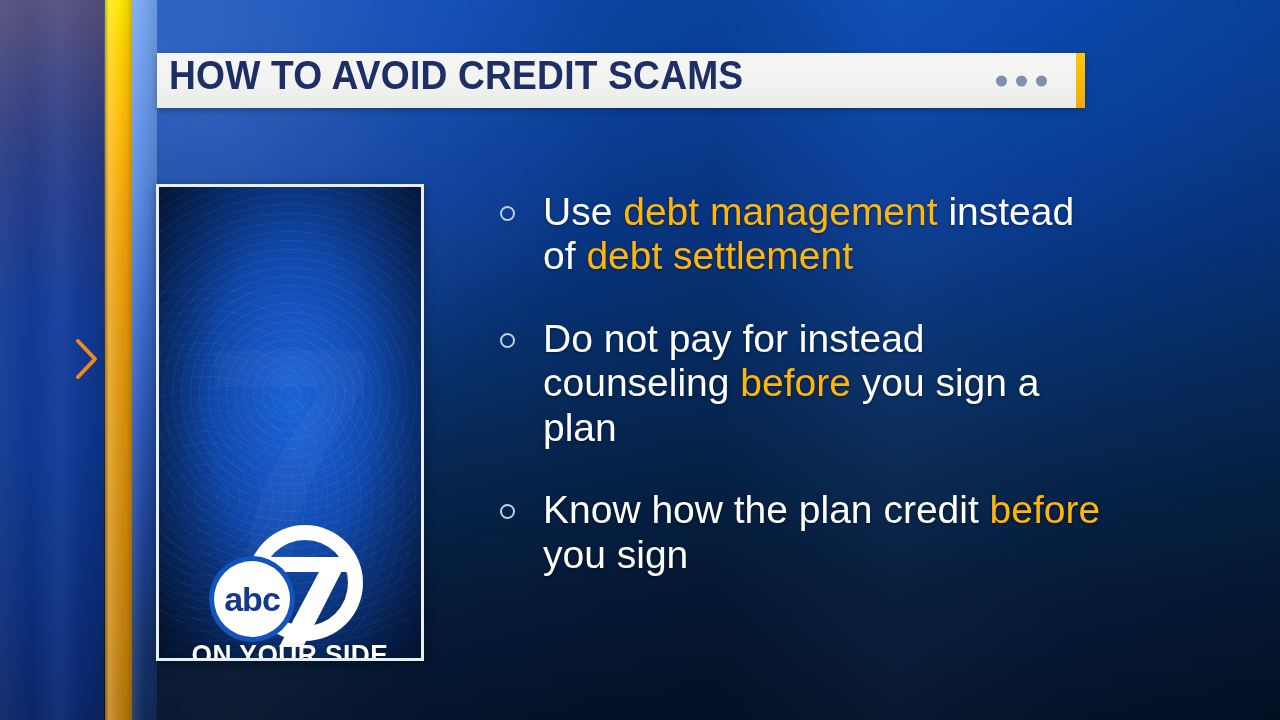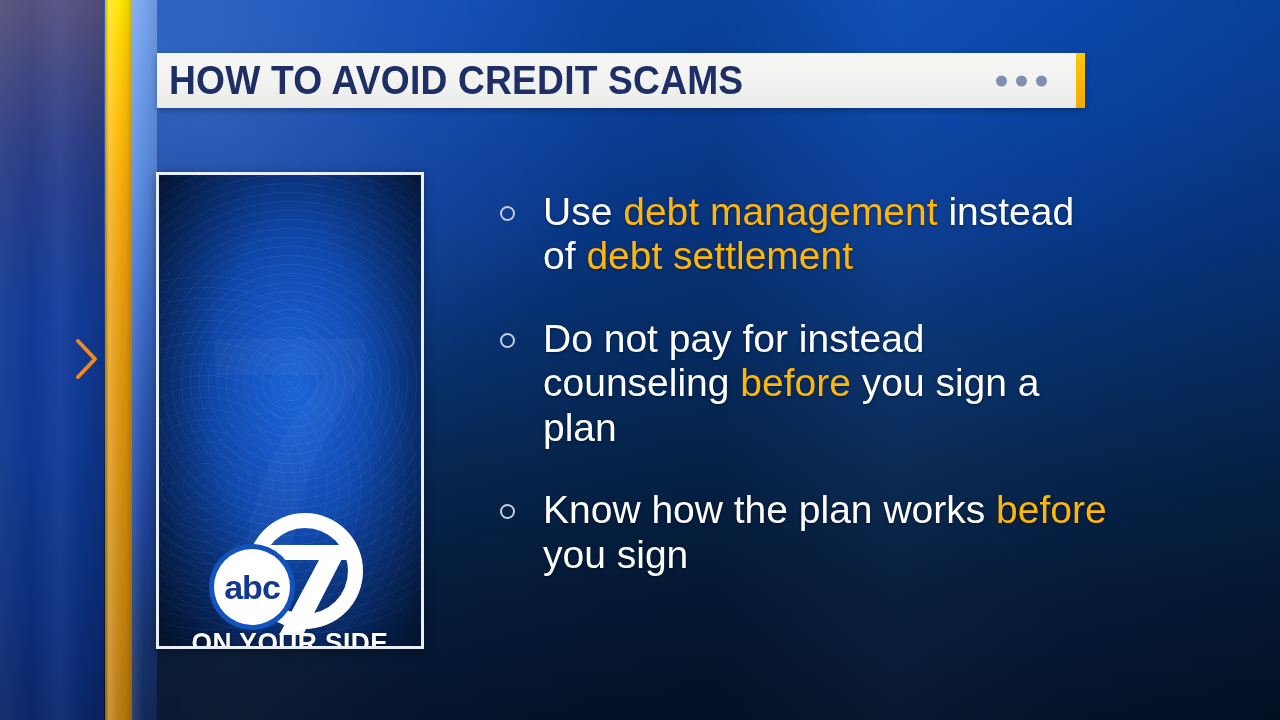--- a/index.html
+++ b/index.html
@@ -143,21 +143,21 @@
         rgba(0,0,0,0.10) 100%);
   }
 
   
   .titlebar {
     position: absolute;
     left: 157px; top: 53px;
     width: 928px; height: 55px;
     background: linear-gradient(180deg, #f6f6f5 0%, #f2f2f1 55%, #eaeae9 100%);
     display: flex;
-    align-items: center;
+    align-items: flex-start;
     box-shadow: 0 2px 6px rgba(0,0,0,0.28);
   }
   .titlebar-text {
     margin-left: 12px;
     font-size: 40px;
     font-weight: 700;
     letter-spacing: 0.2px;
     color: #1e2f66;
     font-family: "Liberation Sans Narrow", "Liberation Sans", sans-serif;
     transform: scaleX(0.93);
@@ -180,21 +180,21 @@
   .titlebar-accent {
     position: absolute;
     right: 0; top: 0;
     width: 9px; height: 100%;
     background: linear-gradient(180deg, #ffc808 0%, #f2a907 100%);
   }
 
   
   .logo-panel {
     position: absolute;
-    left: 156px; top: 172px;
+    left: 156px; top: 184px;
     width: 268px; height: 477px;
     border: 3px solid #e8eef6;
     box-sizing: border-box;
     overflow: hidden;
     background: radial-gradient(ellipse at 52% 46%,
         #1b63d6 0%,
         #1656c4 22%,
         #0f47a8 44%,
         #0a3480 66%,
         #07265f 84%,
@@ -379,19 +379,19 @@
     <div class="bullet-row">
       <div class="bullet-mark"></div>
       <div class="bullet-text">
         <span>Do not pay for instead counseling </span><span class="hl">before</span><span> you sign a plan</span>
       </div>
     </div>
 
     <div class="bullet-row">
       <div class="bullet-mark"></div>
       <div class="bullet-text">
-        <span>Know how the plan works </span><span class="hl">before</span><span> you sign</span>
+        <span>Know how the plan credit </span><span class="hl">before</span><span> you sign</span>
       </div>
     </div>
 
   </div>
 
 </div>
 
 </body></html>

